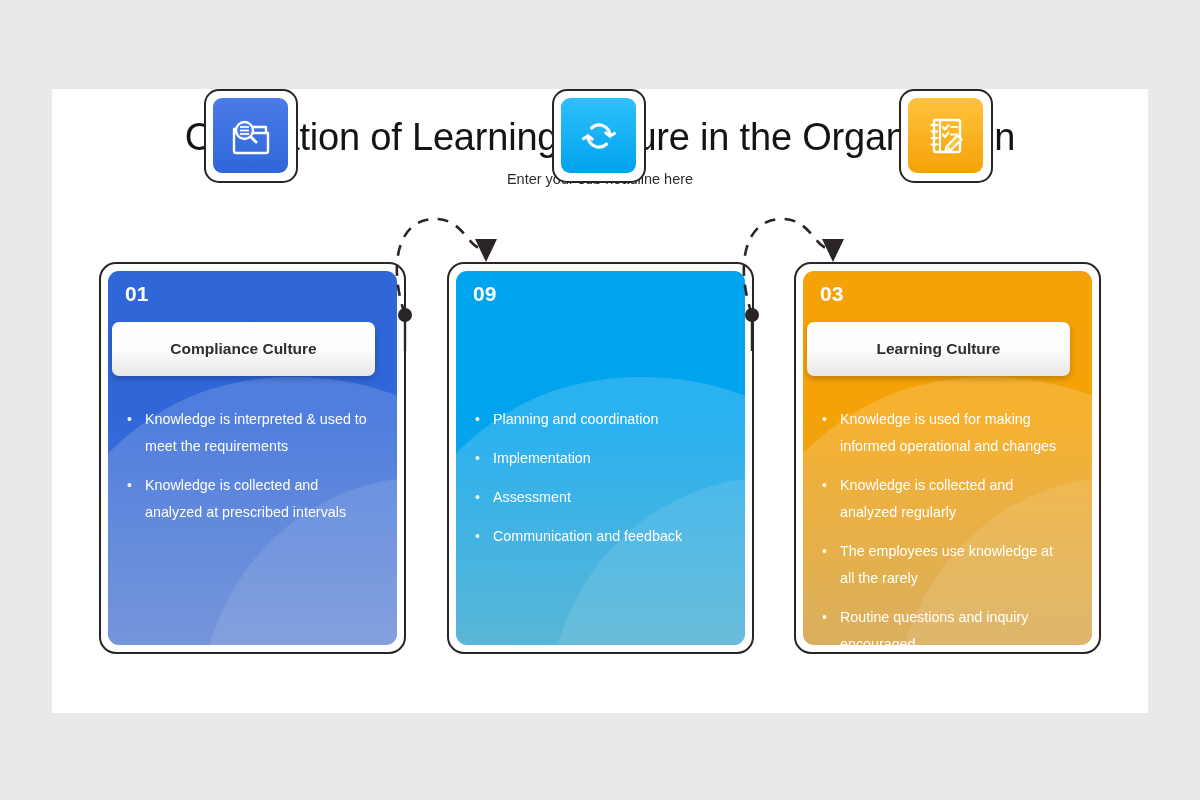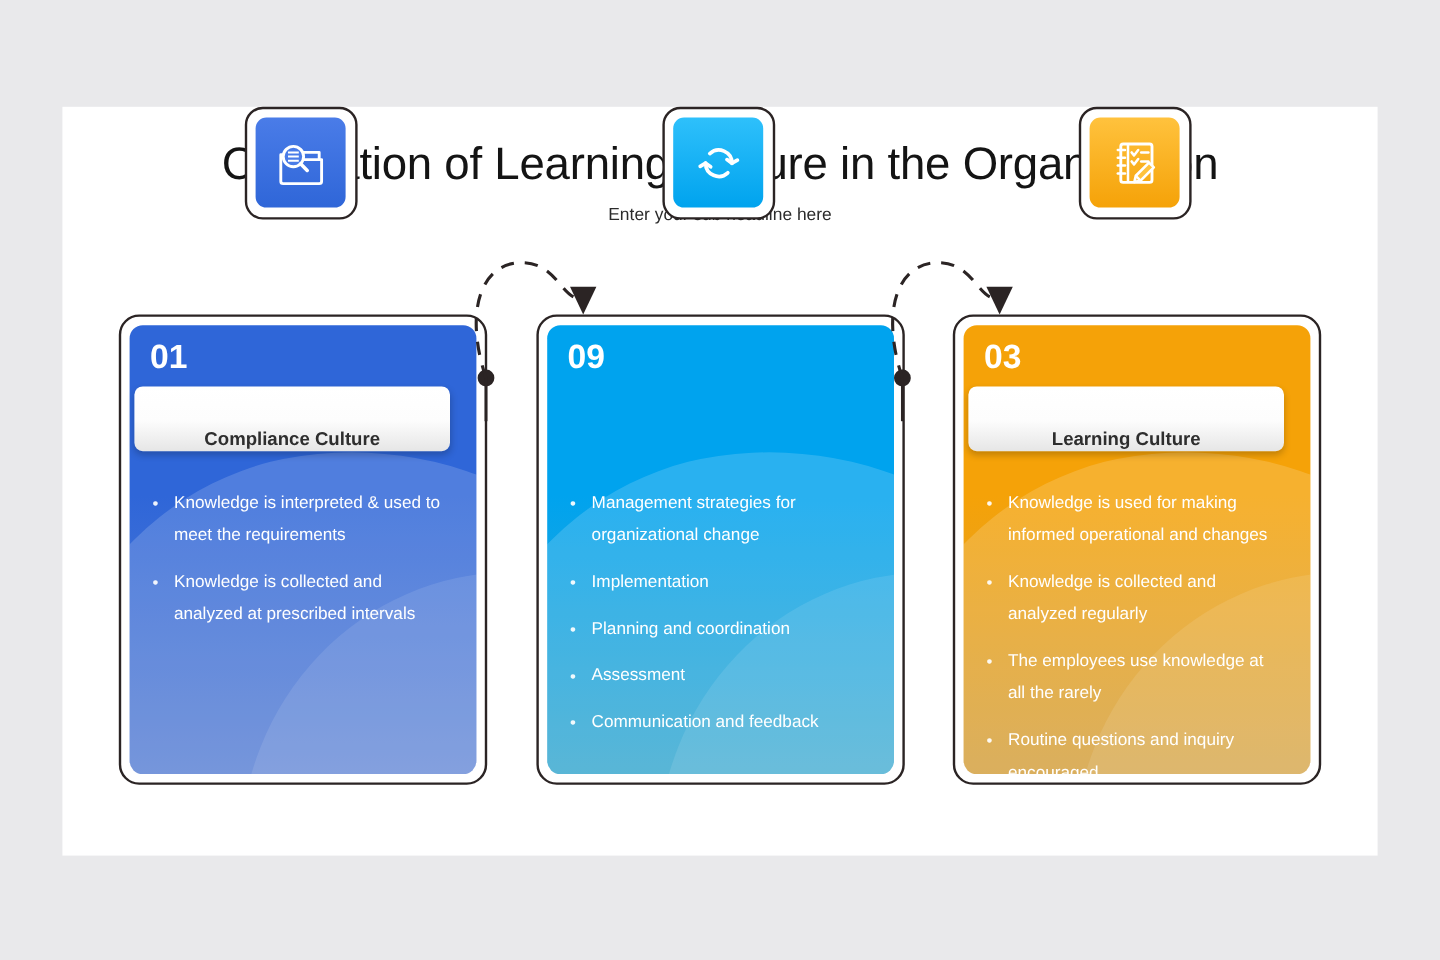--- a/index.html
+++ b/index.html
@@ -84,38 +84,38 @@
     left: 32%; top: 55%;
     width: 130%; height: 90%;
     border-radius: 60% 0 0 0 / 70% 0 0 0;
     opacity: 0.10;
     background: #ffffff;
   }
 
   .num {
     position: absolute;
     left: 26px; top: 20px;
-    font-size: 28px;
+    font-size: 21px;
     font-weight: bold;
     color: #ffffff;
     z-index: 4;
   }
 
   
   .ribbon {
     position: absolute;
     left: 13px;
     top: 60px;
     width: 263px;
     height: 54px;
     border-radius: 7px;
     background: linear-gradient(to bottom, #ffffff 0%, #fdfdfd 52%, #e6e6e6 100%);
     box-shadow: 0 3px 6px rgba(0,0,0,0.22);
     display: flex;
-    align-items: flex-end;
+    align-items: center;
     justify-content: center;
     z-index: 5;
     box-sizing: border-box;
   }
   .ribbon span {
     font-size: 15.5px;
     font-weight: bold;
     color: #2e2e2e;
   }
 
@@ -217,23 +217,22 @@
   </div>
 
   <div class="card-group g1">
     <div class="frame"></div>
     <div class="panel" style="background: linear-gradient(rgb(0, 163, 238) 0%, rgb(0, 163, 238) 38%, rgb(58, 168, 207) 100%);">
       <div class="wave"></div>
       <div class="wave2"></div>
     </div>
     <div class="num">09</div>
     <ul class="bullets">
-      <li>Management strategies for organizational change</li>
+      <li>Planning and coordination</li>
       <li>Implementation</li>
-      <li>Planning and coordination</li>
       <li>Assessment</li>
       <li>Communication and feedback</li>
     </ul>
   </div>
 
   <div class="card-group g2">
     <div class="frame"></div>
     <div class="panel" style="background: linear-gradient(rgb(245, 162, 8) 0%, rgb(245, 162, 8) 38%, rgb(211, 160, 64) 100%);">
       <div class="wave"></div>
       <div class="wave2"></div>

